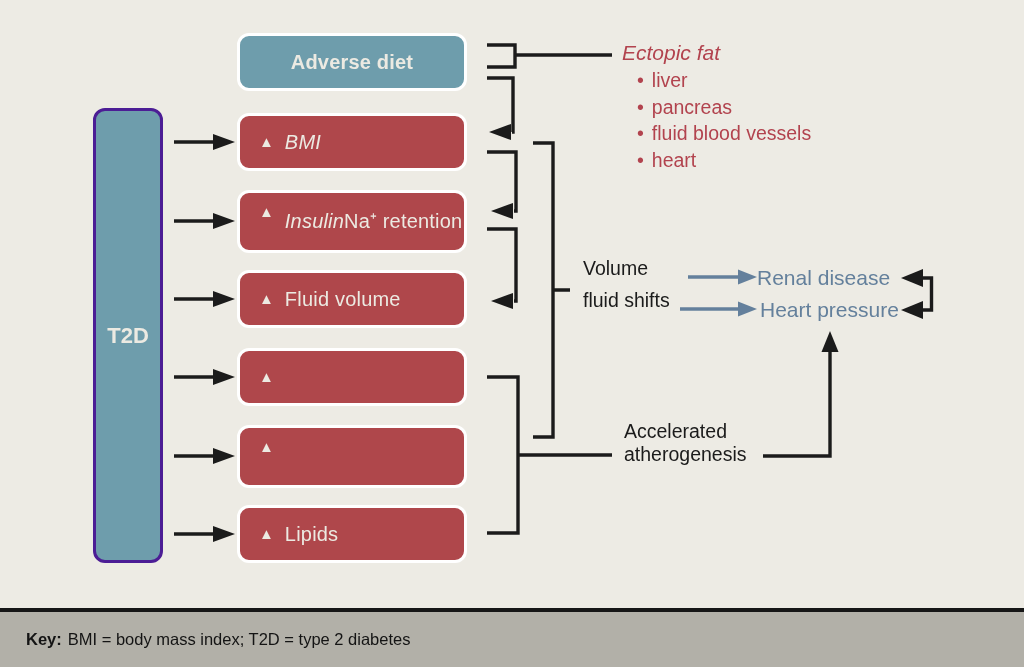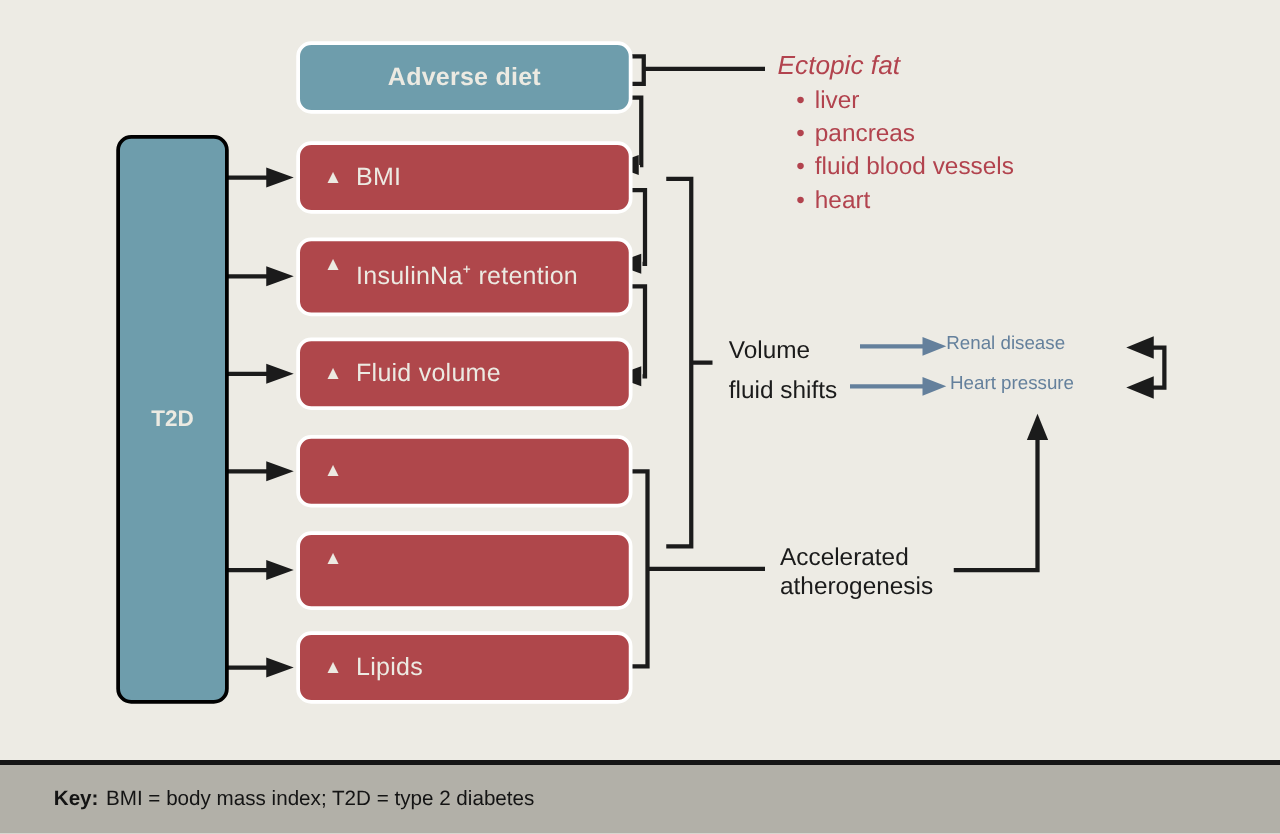--- a/index.html
+++ b/index.html
@@ -5,57 +5,57 @@
   :root{
     --bg:#edebe4; --teal:#6e9dac; --red:#af474b; --red-text:#b2434e;
     --blue-text:#64809c; --ink:#1b1b1b; --box-text:#eceae2; --keybar:#b2b0a8;
   }
   html,body{margin:0;padding:0;background:#fff;}
   .canvas{
     position:relative;width:1024px;height:667px;background:var(--bg);
     font-family:"Liberation Sans",sans-serif;overflow:hidden;
   }
   .box{
-    position:absolute;left:237px;width:269px;border-radius:12px;
+    position:absolute;left:237px;width:230px;border-radius:12px;
     border:3px solid #ffffff;box-sizing:border-box;display:flex;
     align-items:center;color:var(--box-text);
   }
   .teal{background:var(--teal);}
   .red{background:var(--red);padding-left:19px;gap:11px;}
   .centered{justify-content:center;}
   .box .lbl{font-size:20px;letter-spacing:.2px;}
   .bold{font-weight:bold;}
-  .italic{}
+  .italic{font-style:italic;}
   .tri{font-size:15px;line-height:1;transform:translateY(-1px);}
   .two-line .lines{display:flex;flex-direction:row;line-height:23px;}
   .t2d-box{
-    position:absolute;left:93px;top:108px;width:90px;height:455px;
-    background:var(--teal);border:3px solid #000000;border-radius:12px;
+    position:absolute;left:93px;top:108px;width:70px;height:455px;
+    background:var(--teal);border:3px solid #4c1d95;border-radius:12px;
     box-sizing:border-box;display:flex;align-items:center;justify-content:center;
-    color:var(--box-text);font-weight:bold;font-size:18px;
+    color:var(--box-text);font-weight:bold;font-size:22px;
   }
   .conn{position:absolute;left:0;top:0;pointer-events:none;}
   .ectopic-title{
     position:absolute;left:622px;top:41px;color:var(--red-text);
     font-style:italic;font-size:21px;font-weight:bold;font-weight:normal;
   }
   .ectopic-list{position:absolute;left:637px;top:67px;margin:0;padding:0;list-style:none;
     color:var(--red-text);font-size:19.5px;line-height:26.5px;}
   .ectopic-list .dot{margin-right:8px;}
-  .volume-label{position:absolute;left:583px;top:264px;color:var(--ink);
+  .volume-label{position:absolute;left:583px;top:252px;color:var(--ink);
     font-size:19.5px;line-height:32px;}
-  .outcome{position:absolute;color:var(--blue-text);font-size:15px;}
+  .outcome{position:absolute;color:var(--blue-text);font-size:21px;}
   .renal{left:757px;top:266px;}
   .heart{left:760px;top:298px;}
-  .athero-label{position:absolute;left:624px;top:435px;color:var(--ink);
+  .athero-label{position:absolute;left:624px;top:420px;color:var(--ink);
     font-size:19.5px;line-height:22.5px;}
   .keybar{
     position:absolute;left:0;top:608px;width:1024px;height:59px;
     background:var(--keybar);border-top:4px solid #161616;box-sizing:border-box;
-    display:flex;align-items:center;padding-left:43px;color:#141414;font-size:16.5px;
+    display:flex;align-items:center;padding-left:26px;color:#141414;font-size:16.5px;
   }
   .keybar b{margin-right:6px;}
 </style>
 </head>
 <body>
 
 <div class="canvas">
 
   <svg class="conn" width="1024" height="667" viewBox="0 0 1024 667">
     <g stroke="#1b1b1b" stroke-width="3.4" fill="none">

